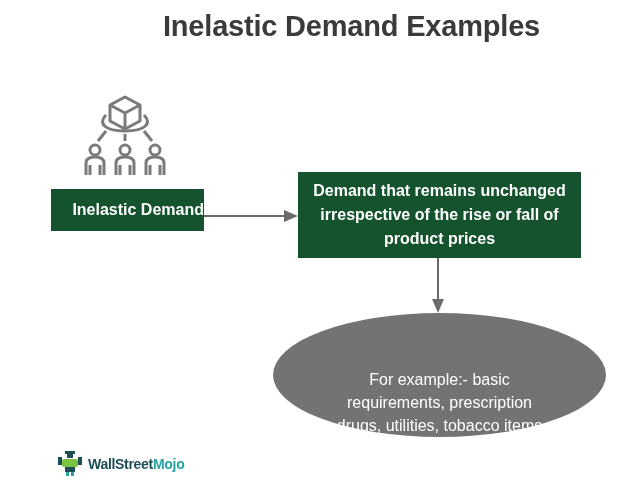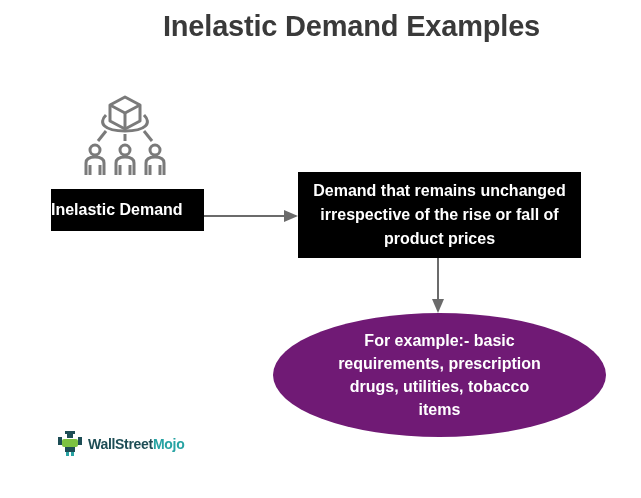--- a/index.html
+++ b/index.html
@@ -1,32 +1,32 @@
 <!DOCTYPE html>
 <html><head>
   <meta charset="utf-8">
   <style>
     html, body { margin: 0; padding: 0; background: #ffffff; }
     body { width: 641px; height: 498px; position: relative; overflow: hidden;
            font-family: "Liberation Sans", "DejaVu Sans", sans-serif; }
     .title { position: absolute; left: 0; top: 10px; width: 641px; text-align: center;
              font-size: 29px; font-weight: bold; color: #3a3a3a; letter-spacing: -0.2px; padding-left: 31px; }
-    .box { position: absolute; background: #000000; color: #ffffff; font-weight: bold;
-           display: flex; align-items: center; justify-content: flex-start; text-align: center;
+    .box { position: absolute; background: #14532d; color: #ffffff; font-weight: bold;
+           display: flex; align-items: center; justify-content: flex-end; text-align: center;
            box-sizing: border-box; }
     .box-left { left: 51px; top: 189px; width: 153px; height: 42px; font-size: 16px; }
     .box-right { left: 298px; top: 172px; width: 283px; height: 86px; font-size: 16px;
                  line-height: 24px; padding: 0 10px; }
     .ellipse { position: absolute; left: 273px; top: 313px; width: 333px; height: 124px;
-               border-radius: 50%; background: #701a75; color: #ffffff; font-weight: bold;
-               display: flex; align-items: center; justify-content: center; text-align: center;
+               border-radius: 50%; background: #737373; color: #ffffff; font-weight: normal;
+               display: flex; align-items: flex-end; justify-content: center; text-align: center;
                font-size: 16px; line-height: 23px; padding: 0 60px; box-sizing: border-box; }
     .icon-people { position: absolute; left: 78px; top: 93px; width: 95px; height: 85px; }
     .connector { position: absolute; left: 0; top: 0; width: 641px; height: 498px; pointer-events: none; }
-    .logo { position: absolute; left: 56px; top: 431px; display: flex; align-items: center; }
+    .logo { position: absolute; left: 56px; top: 451px; display: flex; align-items: center; }
     .logo-text { font-size: 14px; font-weight: bold; margin-left: 4px; letter-spacing: -0.3px; }
     .logo-a { color: #1d4d55; }
     .logo-b { color: #27a3a3; }
   </style>
 </head>
 <body>
 
 <div class="title">Inelastic Demand Examples</div>
 
 <svg class="icon-people" viewBox="0 0 95 85">

